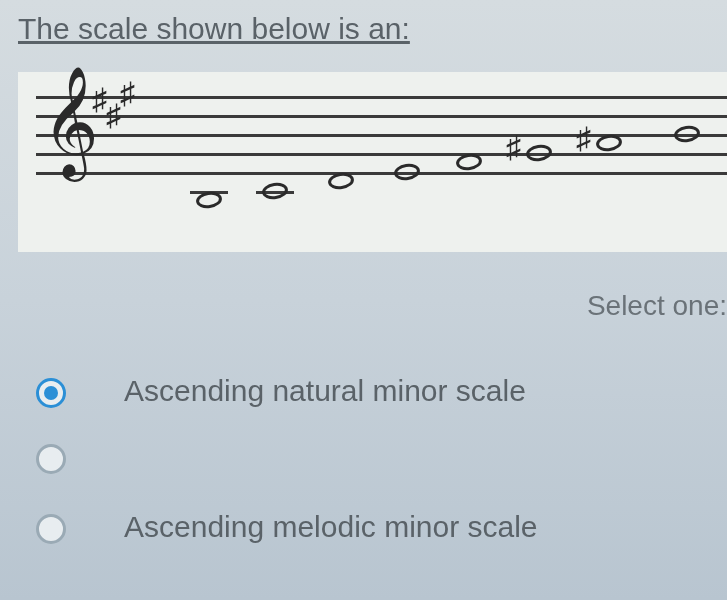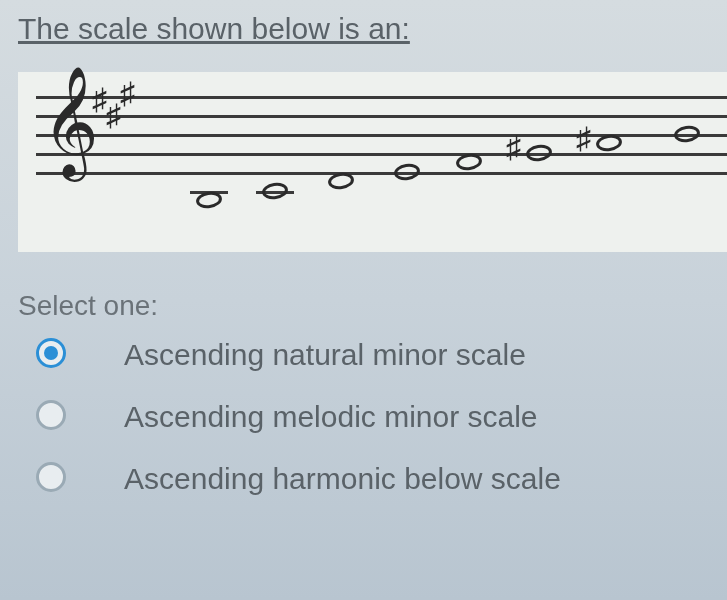--- a/index.html
+++ b/index.html
@@ -73,28 +73,30 @@
   .ledger {
     position: absolute;
     height: 3px;
     width: 38px;
     background: #3a3a3a;
   }
   .select-label {
     padding: 38px 0 16px 18px;
     font-size: 28px;
     color: #6a7278;
+    text-align: right;
   }
   .options {
     padding-left: 36px;
   }
   .option-row {
     display: flex;
-    align-items: flex-start;
+    align-items: flex-end;
     margin-bottom: 28px;
+    margin-top: 36px;
   }
   .radio {
     width: 30px;
     height: 30px;
     border: 3px solid #9aaab5;
     border-radius: 50%;
     background: #e8edf0;
     margin-right: 58px;
     flex-shrink: 0;
     display: flex;
@@ -158,19 +160,18 @@
 
 <div class="select-label">Select one:</div>
 
 <div class="options">
   <div class="option-row">
     <div class="radio selected"></div>
     <div class="option-label">Ascending natural minor scale</div>
   </div>
   <div class="option-row">
     <div class="radio"></div>
-    <div class="option-label">Ascending melodic minor scale</div>
   </div>
   <div class="option-row">
     <div class="radio"></div>
-    <div class="option-label">Ascending harmonic below scale</div>
+    <div class="option-label">Ascending melodic minor scale</div>
   </div>
 </div>
 
 </body></html>

